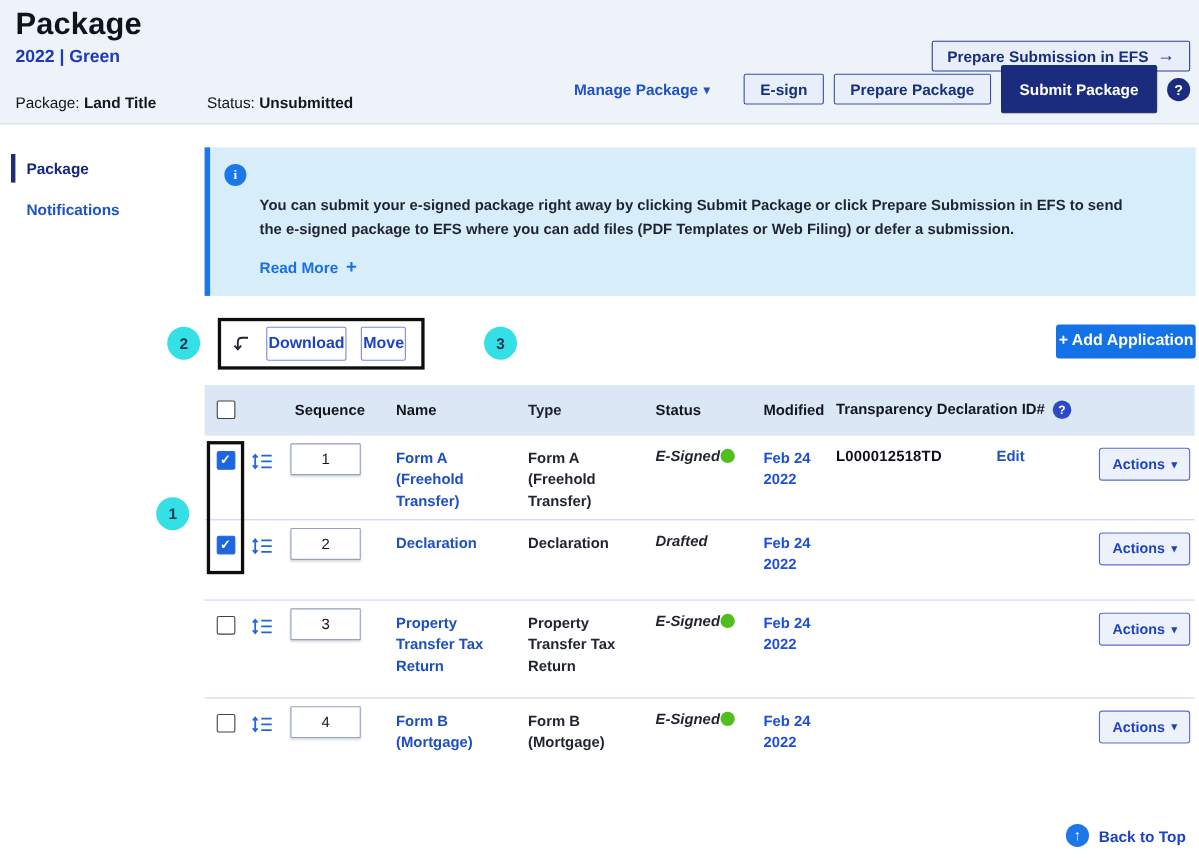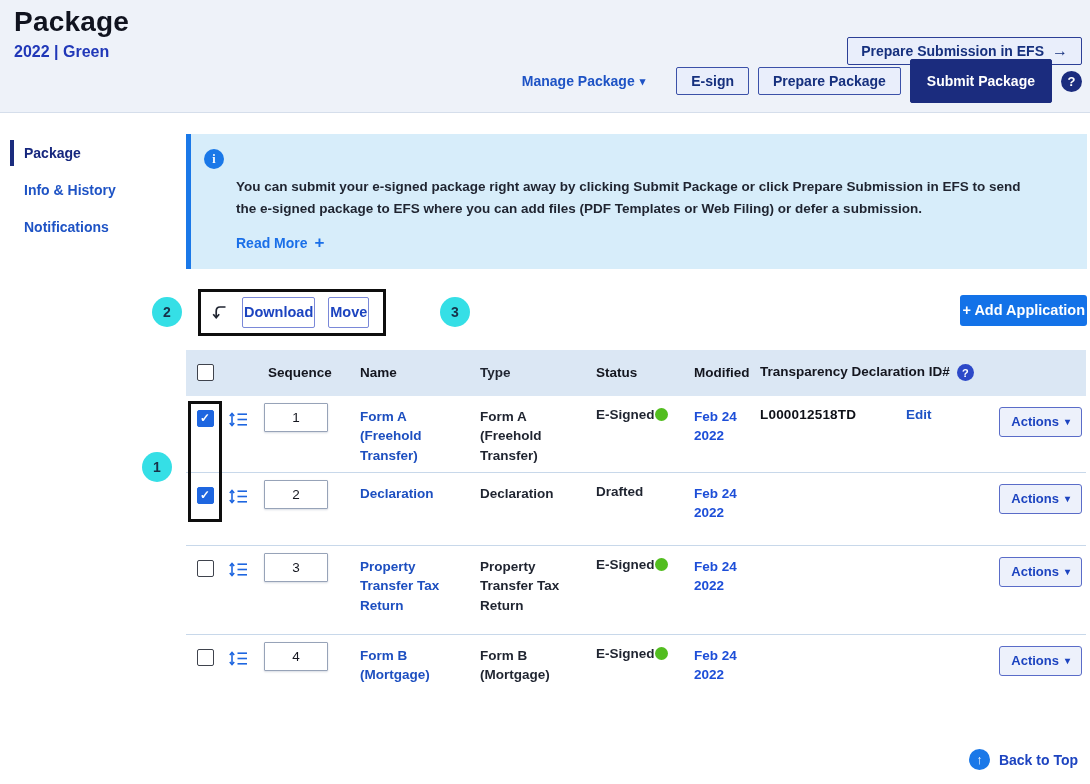--- a/index.html
+++ b/index.html
@@ -82,21 +82,21 @@
   .cb.checked { background:#1e66e0; border-color:#1e66e0; }
   .cb.checked::after { content:"✓"; color:#fff; font-size:12px; font-weight:bold; line-height:1; }
   .cell-drag { padding-top:4px; padding-left:4px; }
   .reorder { cursor:grab; display:inline-flex; }
   .seq-input { width:64px; height:29px; border:1px solid #97a3b8; border-radius:1px; background:#fff;
     text-align:center; font-size:13.5px; color:#14161f; font-family:inherit; box-shadow:0 1px 2px rgba(40,60,100,.18); }
   .cell-seq { padding-left:6px; margin-top:-4px; }
   .doc-link { color:#1d4fc0; font-weight:600; text-decoration:none; line-height:1.45; display:inline-block; padding-right:28px; cursor:pointer; }
   .cell-type { font-weight:600; color:#1f2430; line-height:1.45; padding-right:22px; padding-left:12px; }
   .cell-name { padding-left:12px; }
-  .cell-status { display:flex; align-items:center; gap:0; padding-left:10px; }
+  .cell-status { display:flex; align-items:center; gap:0; padding-left:10px;font-style:italic; }
   .status-label { font-weight:600; color:#1f2430; }
   .status-dot { width:13px; height:13px; border-radius:50%; background:#52bd1f; display:inline-block; }
   .cell-mod span { display:block; max-width:50px; font-weight:600; color:#1d4ed8; line-height:1.45; }
   .cell-td { display:flex; align-items:flex-start; gap:34px; }
   .td-id { font-weight:bold; color:#0f1118; letter-spacing:.2px; min-width:112px; }
   .edit-link { color:#1e53c5; font-weight:bold; text-decoration:none; cursor:pointer; }
   .cell-actions { display:flex; }
   .actions-btn { margin-left:auto; margin-right:4px; height:30px; background:#edf1fb; border:1.5px solid #5a6cc8; border-radius:3px;
     padding:0 11px; font-size:13px; font-weight:bold; color:#1d44c0; font-family:inherit; cursor:pointer;
     display:inline-flex; align-items:center; gap:6px; }
@@ -117,43 +117,50 @@
 
   <div class="top-strip">
     <div class="page-title">Package</div>
     <div class="page-subtitle">2022 | Green</div>
 
     <button class="prepare-btn">
       <span>Prepare Submission in EFS</span>
       <span class="arr">→</span>
     </button>
 
+    <div class="meta-row">
+      <span class="meta-item">
+        <span>Package:</span>
+        <b>Land Title</b>
+      </span>
+      <span class="meta-item">
+        <span>Status:</span>
+        <b>Unsubmitted</b>
+      </span>
+    </div>
 
     <div class="hdr-actions">
       <span class="manage-link">
         <span>Manage Package</span>
         <span class="caret">▾</span>
       </span>
       <button class="btn-outline">E-sign</button>
       <button class="btn-outline">Prepare Package</button>
       <button class="btn-solid">Submit Package</button>
       <span class="help-circle">?</span>
     </div>
   </div>
 
   <div class="content">
 
     <div class="sidebar">
       <div class="side-item active">
         <span class="lbl">Package</span>
       </div>
       <div class="side-item">
-        <span class="lbl">Info &amp; History</span>
-      </div>
-      <div class="side-item">
         <span class="lbl">Notifications</span>
       </div>
     </div>
 
     <div class="main">
 
       <div class="banner">
         <div class="banner-head">
           <span class="info-icon">i</span>
         </div>

